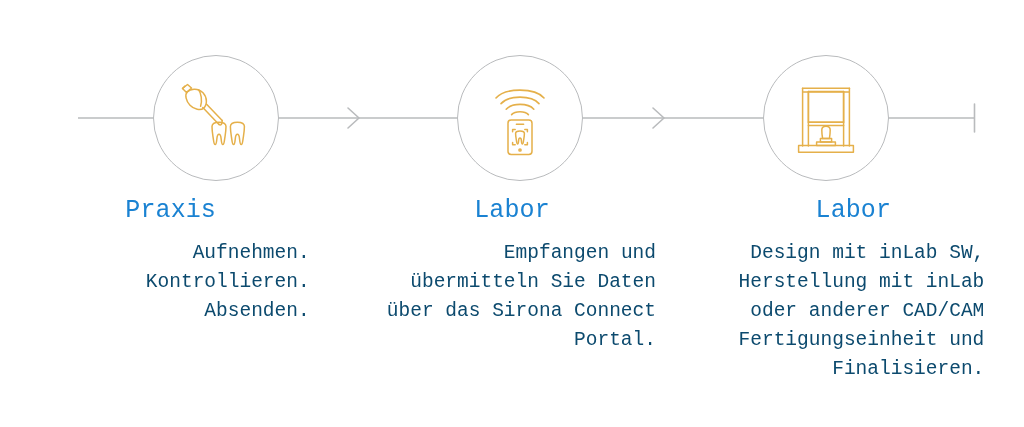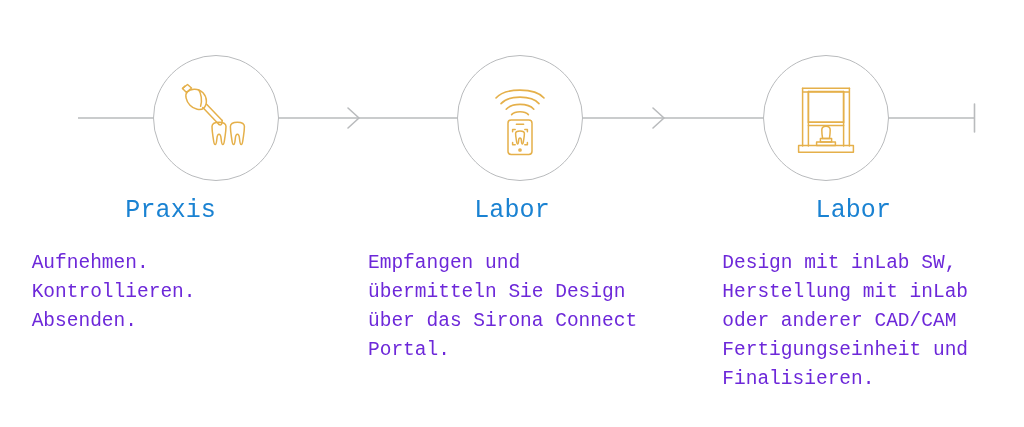--- a/index.html
+++ b/index.html
@@ -80,26 +80,26 @@
     color: #1a82d2;
     font-size: 25px;
     line-height: 30px;
     font-weight: 400;
     letter-spacing: 0.1px;
     margin: 0 0 13px 0;
     text-align: center;
   }
 
   .col-desc {
-    color: #6d28d9;
+    color: #0c4a6e;
     font-size: 19.5px;
     line-height: 29px;
     font-weight: 400;
-    text-align: left;
-    margin: 10px;
+    text-align: right;
+    margin: 0;
     max-width: 290px;
   }
   .column.c1 .col-desc { max-width: 278px; }
   .column.c2 .col-desc { max-width: 288px; }
   .column.c3 .col-desc { max-width: 262px; }
 </style>
 </head>
 <body>
 
 <div id="infographic">
@@ -231,21 +231,21 @@
 
   <div class="columns">
 
     <div class="column c1">
       <div class="col-title">Praxis</div>
       <div class="col-desc">Aufnehmen. Kontrollieren. Absenden.</div>
     </div>
 
     <div class="column c2">
       <div class="col-title">Labor</div>
-      <div class="col-desc">Empfangen und übermitteln Sie Design über das Sirona Connect Portal.</div>
+      <div class="col-desc">Empfangen und übermitteln Sie Daten über das Sirona Connect Portal.</div>
     </div>
 
     <div class="column c3">
       <div class="col-title">Labor</div>
       <div class="col-desc">Design mit inLab SW, Herstellung mit inLab oder anderer CAD/CAM Fertigungseinheit und Finalisieren.</div>
     </div>
 
   </div>
 
 </div>

